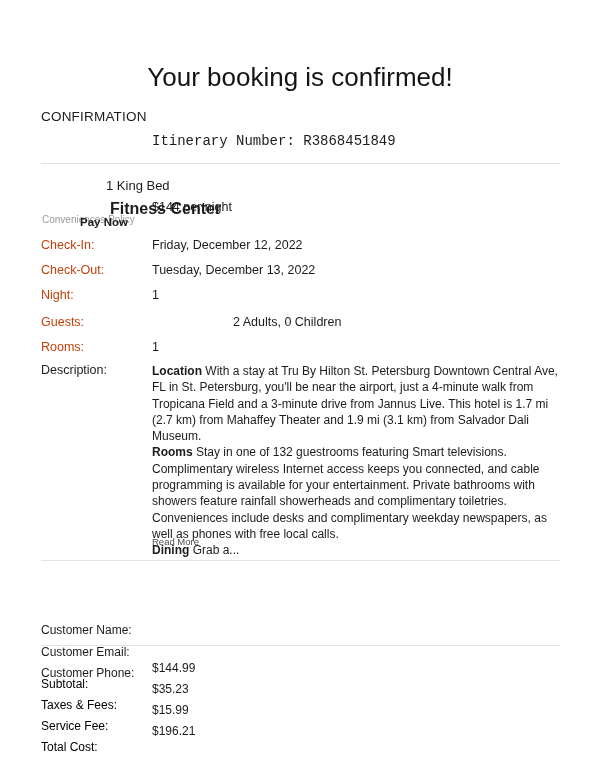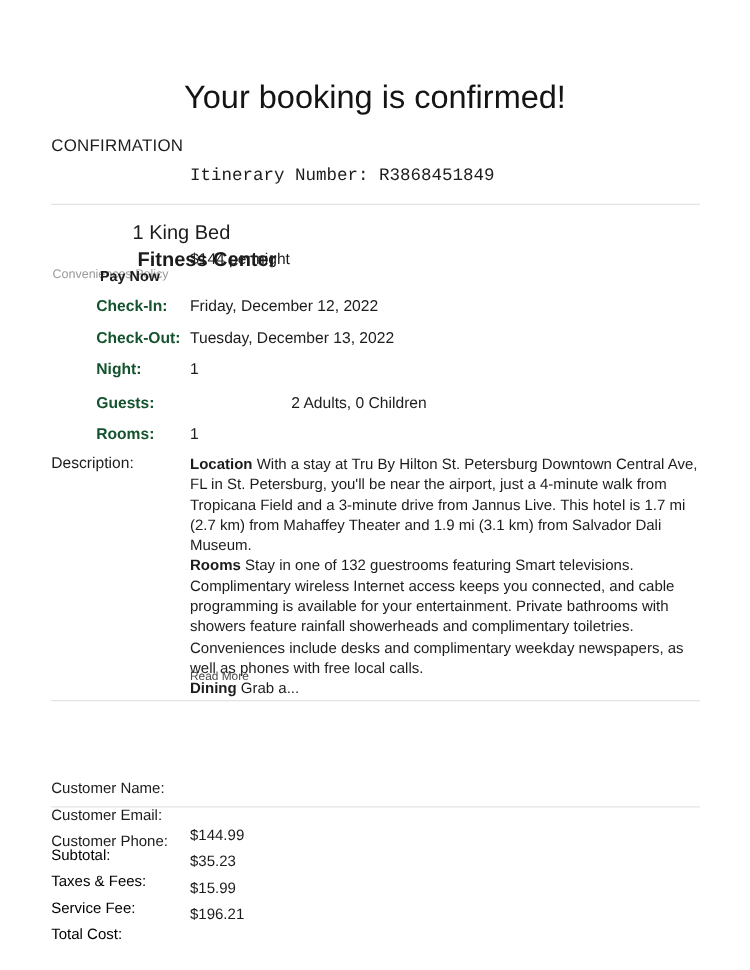--- a/index.html
+++ b/index.html
@@ -71,21 +71,21 @@
     position: absolute;
     left: 0;
     top: 178px;
     width: 600px;
     height: 50px;
   }
   .room-bed {
     position: absolute;
     left: 106px;
     top: 0px;
-    font-size: 16px;
+    font-size: 13px;
     font-weight: 400;
     color: #1c1c1c;
   }
   .room-amenity {
     position: absolute;
     left: 66px;
     top: 22px;
     font-size: 16px;
     font-weight: 700;
     color: #1c1c1c;
@@ -122,24 +122,23 @@
   .row {
     position: absolute;
     left: 0;
     width: 600px;
   }
   .row .label {
     position: absolute;
     left: 41px;
     top: 0;
     font-size: 12.5px;
-    font-weight: 700;
-    color: #14532d;
-    white-space: nowrap;
-    margin-left: 36px;
+    font-weight: 400;
+    color: #c2410c;
+    white-space: nowrap;
   }
   .row .value {
     position: absolute;
     left: 152px;
     top: 0;
     font-size: 12.5px;
     font-weight: 400;
     color: #1c1c1c;
     white-space: nowrap;
   }

